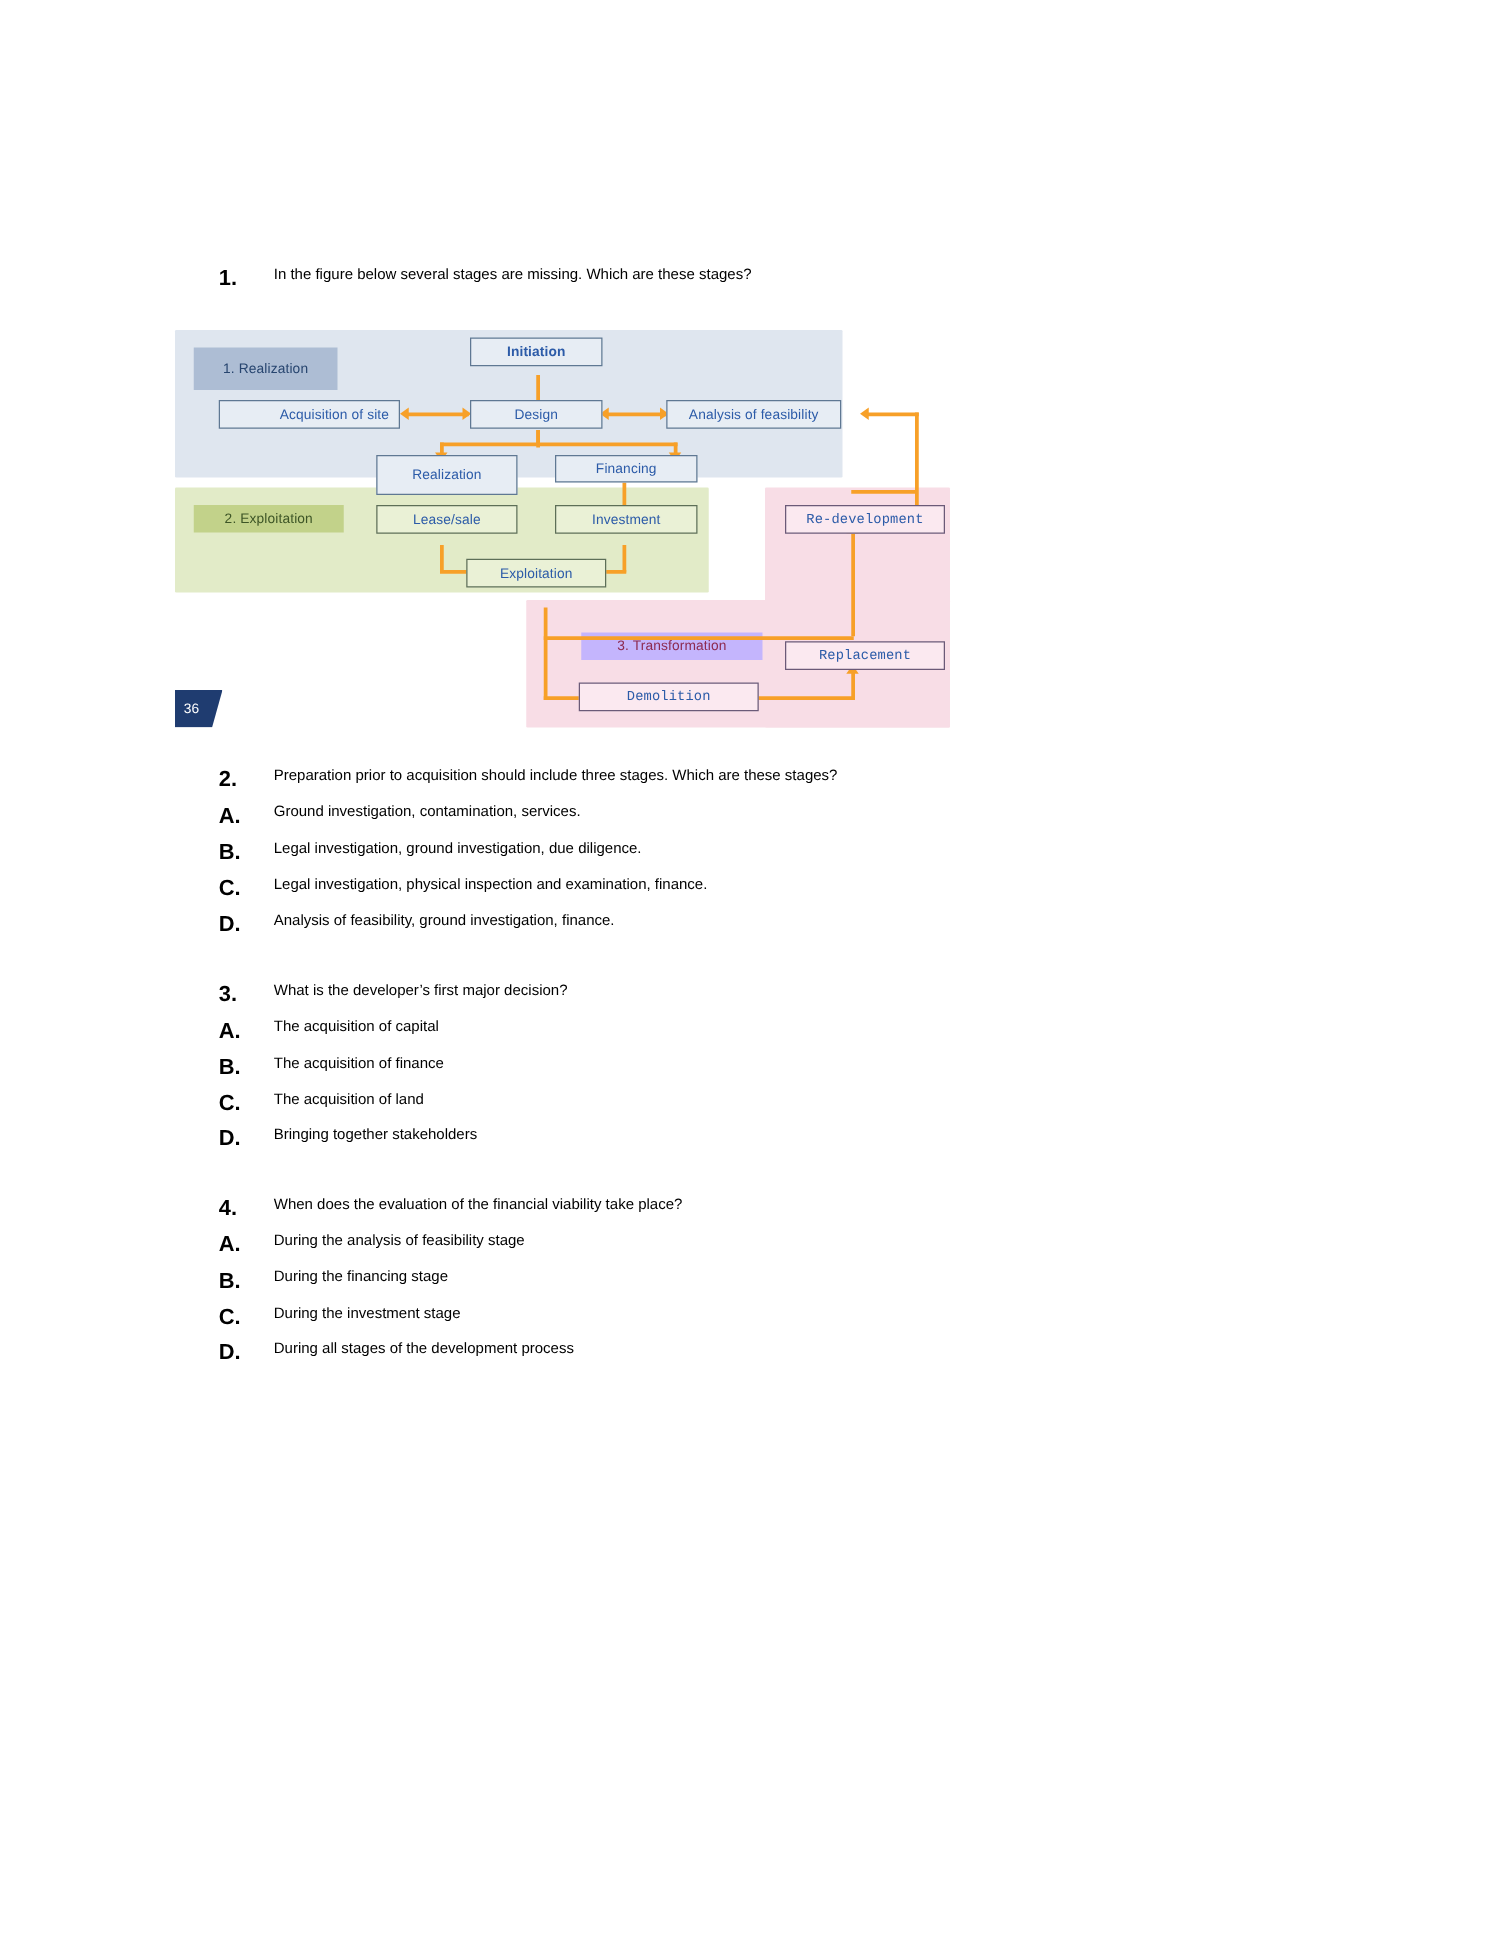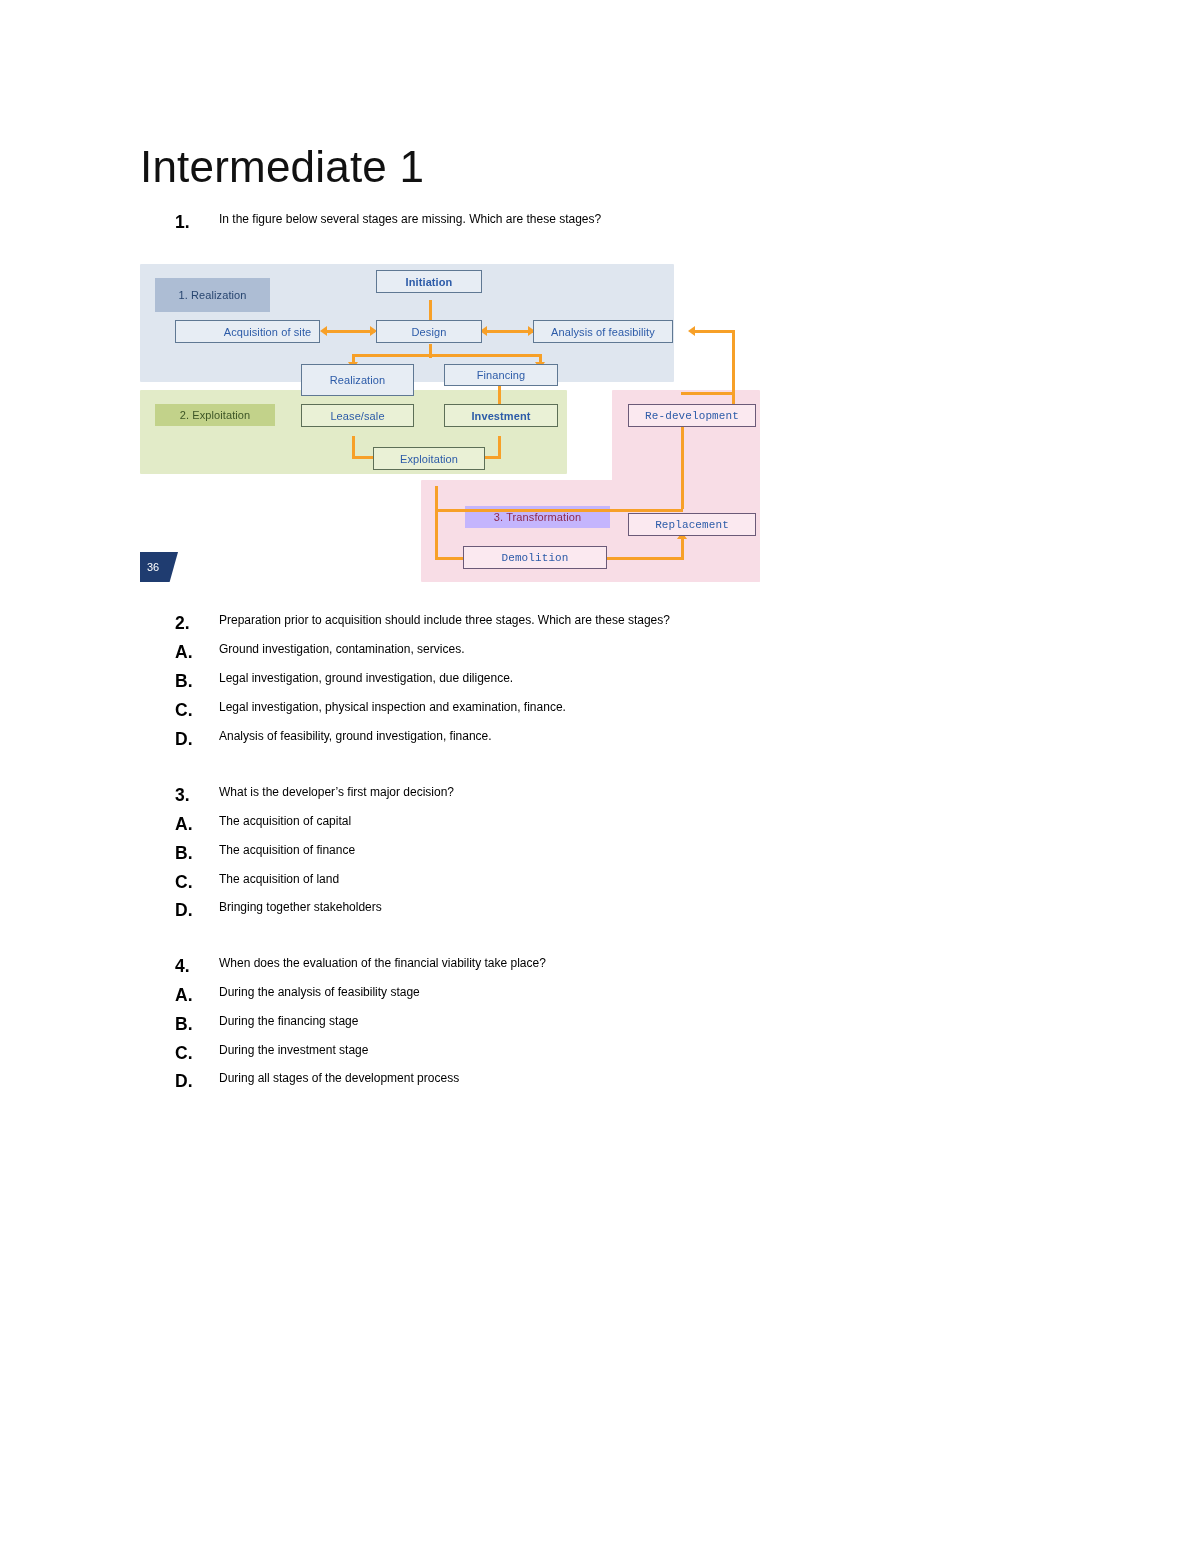--- a/index.html
+++ b/index.html
@@ -150,21 +150,20 @@
     align-items: center;
     padding-left: 7px;
     box-sizing: border-box;
   }
 </style>
 </head>
 <body>
 
 <div class="page">
 
-  <div class="doc-title">Intermediate 1</div>
 
   <div class="q-row" style="top:212px;">
     <span class="q-marker">1.</span>
     <span class="q-text">In the figure below several stages are missing. Which are these stages?</span>
   </div>
 
   <div class="figure">
 
     <div class="panel panel-blue" style="left:0px;   top:0px;   width:534px; height:118px;"></div>
     <div class="panel panel-green" style="left:0px;   top:126px; width:427px; height:84px;"></div>
@@ -225,21 +224,21 @@
     <div class="ln ln-h" style="left:541px; top:128px; width:52px;"></div>
 
     <div class="node on-blue" style="left:236px; top:6px;   width:106px; height:23px;font-weight:bold;">Initiation</div>
     <div class="node on-blue" style="left:236px; top:56px;  width:106px; height:23px;">Design</div>
     <div class="node on-blue" style="left:35px;  top:56px;  width:145px; height:23px;padding-left:40px;">Acquisition of site</div>
     <div class="node on-blue" style="left:393px; top:56px;  width:140px; height:23px;">Analysis of feasibility</div>
     <div class="node on-blue" style="left:161px; top:100px; width:113px; height:32px;">Realization</div>
     <div class="node on-blue" style="left:304px; top:100px; width:114px; height:22px;">Financing</div>
 
     <div class="node on-green" style="left:161px; top:140px; width:113px; height:23px;">Lease/sale</div>
-    <div class="node on-green" style="left:304px; top:140px; width:114px; height:23px;font-weight:bold;">Investment</div>
+    <div class="node on-green" style="left:304px; top:140px; width:114px; height:23px;">Investment</div>
     <div class="node on-green" style="left:233px; top:183px; width:112px; height:23px;">Exploitation</div>
 
     <div class="node on-pink" style="left:488px; top:140px; width:128px; height:23px;">Re-development</div>
     <div class="node on-pink" style="left:488px; top:249px; width:128px; height:23px;">Replacement</div>
     <div class="node on-pink" style="left:323px; top:282px; width:144px; height:23px;">Demolition</div>
 
     <div class="page-badge">36</div>
   </div>
 
   <div class="q-row" style="top:613px;">

